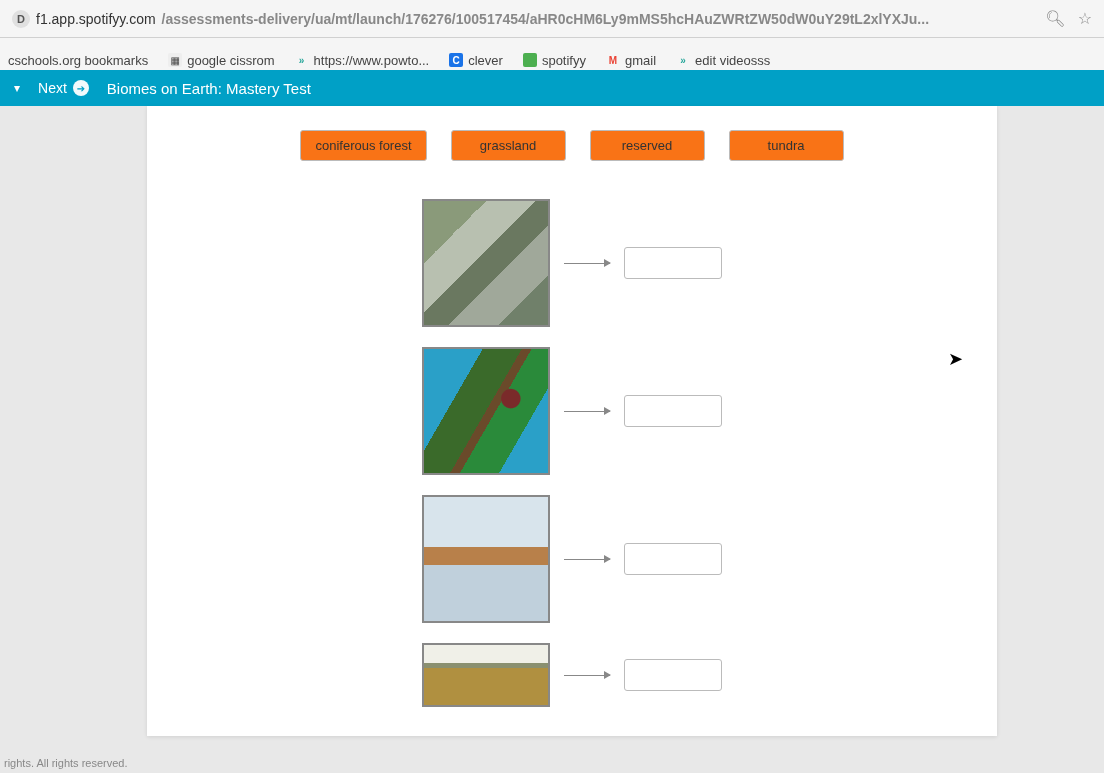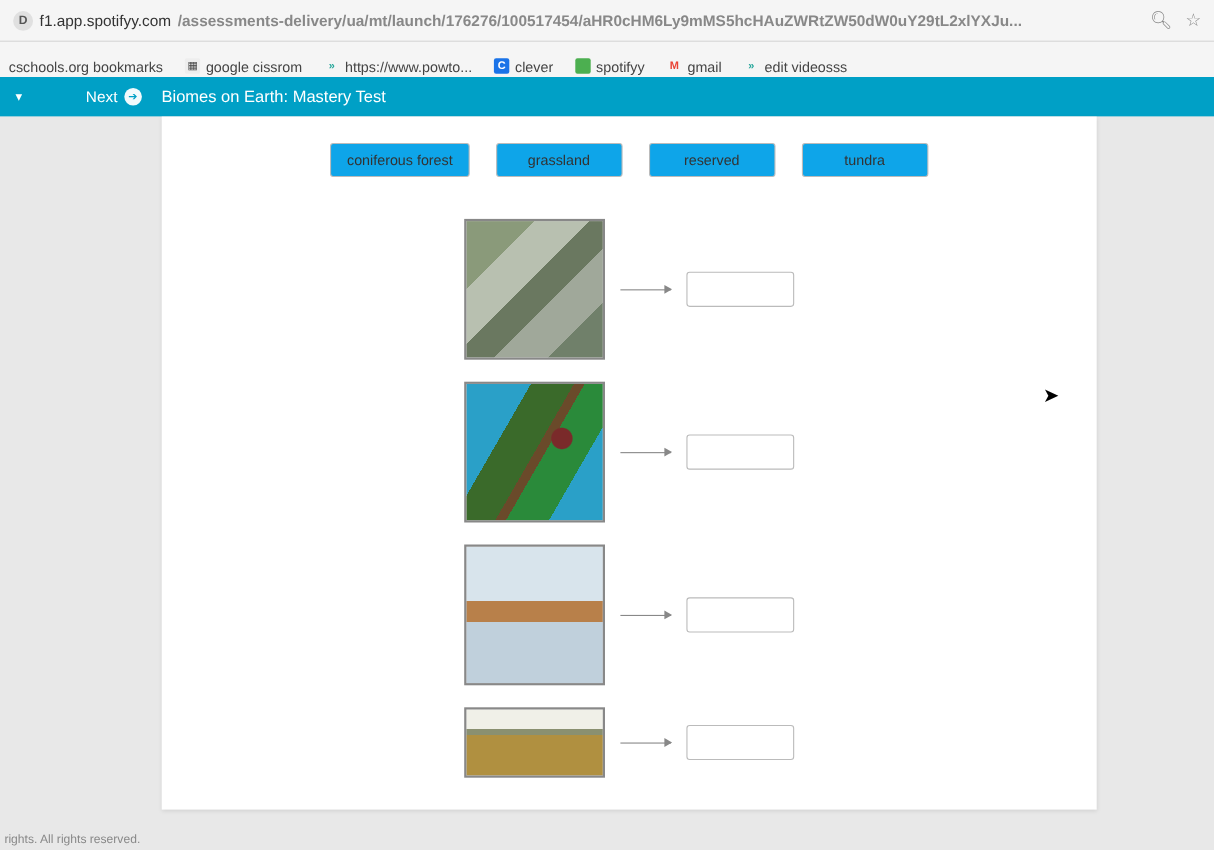--- a/index.html
+++ b/index.html
@@ -78,21 +78,21 @@
       background: #00a0c6;
       height: 36px;
       display: flex;
       align-items: center;
       padding: 0 14px;
       gap: 18px;
       color: #fff;
       font-size: 14px;
     }
     .nav-chevron { font-size: 12px; }
-    .next-btn { display: flex; align-items: center; gap: 6px; font-weight: 500; margin-left: 40px; }
+    .next-btn { display: flex; align-items: center; gap: 6px; font-weight: 500; }
     .next-circ {
       width: 16px; height: 16px; border-radius: 50%;
       background: rgba(255,255,255,0.95);
       color: #00a0c6;
       display: inline-flex; align-items: center; justify-content: center;
       font-size: 10px;
     }
     .page-title { font-size: 15px; }
 
     
@@ -117,21 +117,21 @@
       gap: 24px;
       justify-content: center;
       margin-bottom: 38px;
     }
     .tile {
       border: 1px solid #bbb;
       border-radius: 3px;
       padding: 7px 14px;
       font-size: 13px;
       color: #333;
-      background: #0ea5e9;
+      background: #f97316;
       min-width: 115px;
       text-align: center;
       cursor: grab;
       white-space: nowrap;
     }
 
     
     .match-rows { display: flex; flex-direction: column; gap: 20px; align-items: center; }
     .match-row { display: flex; align-items: center; gap: 14px; }
     .img-box {

